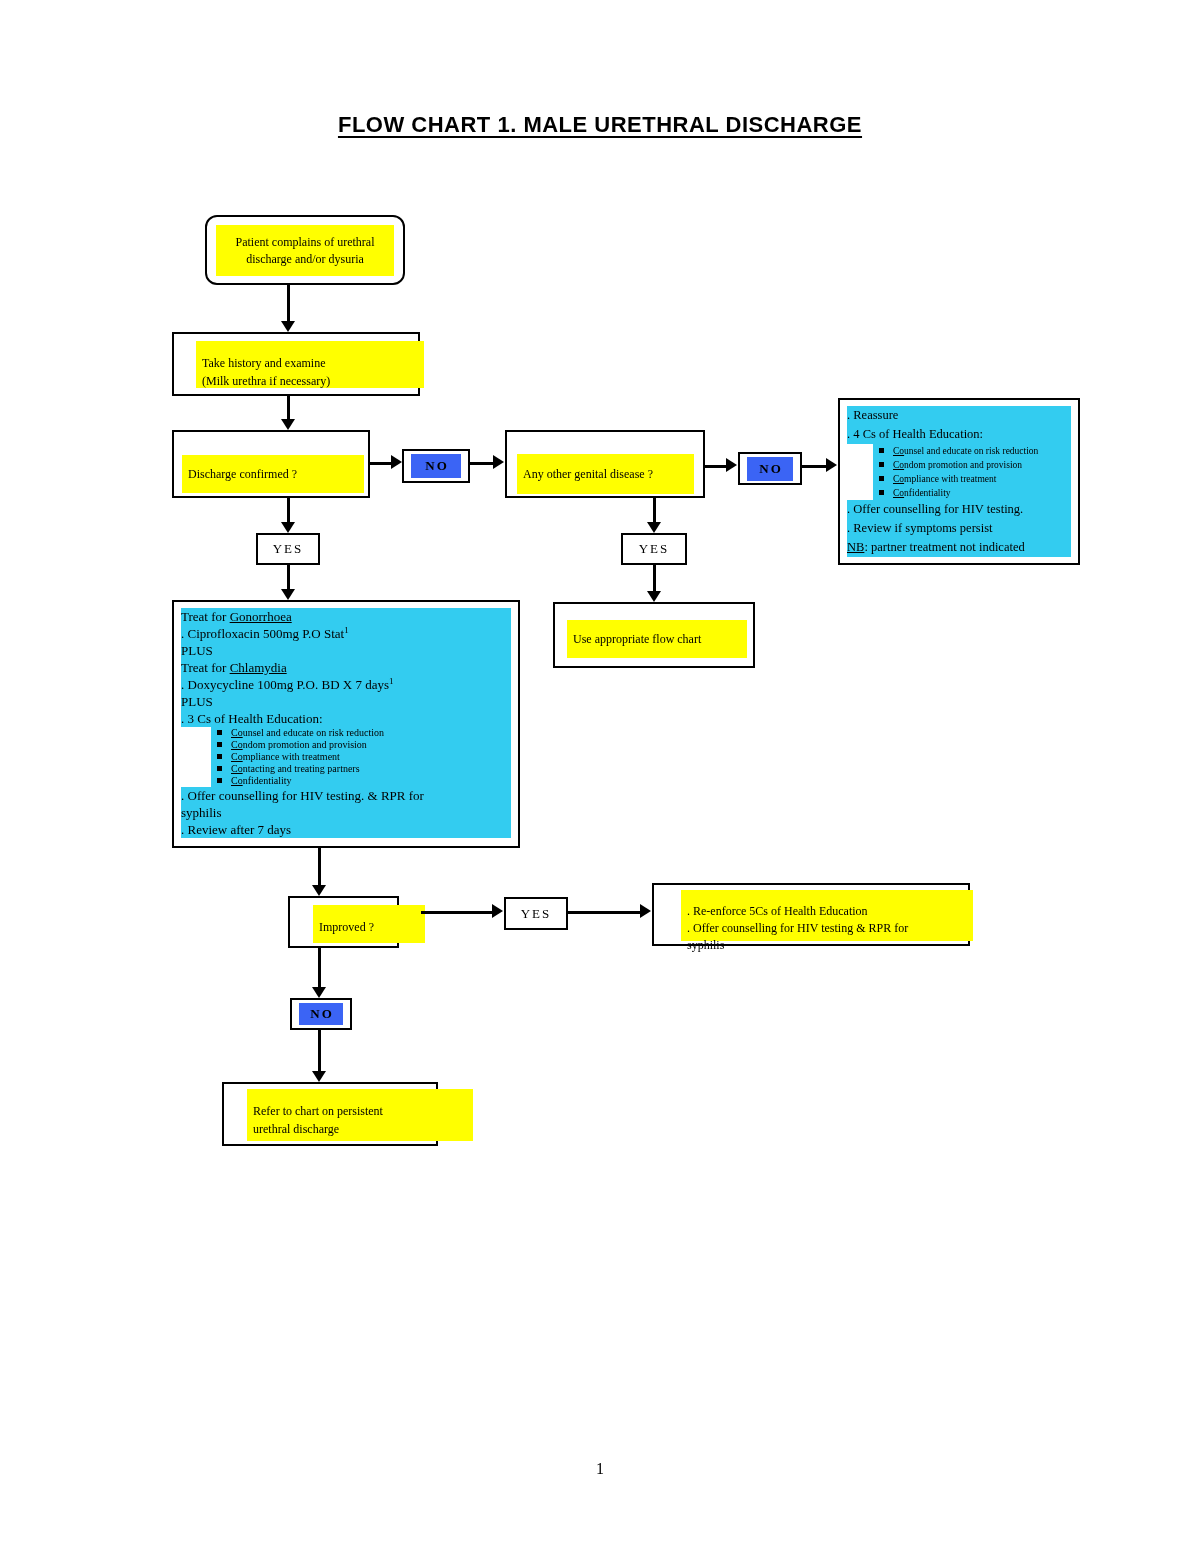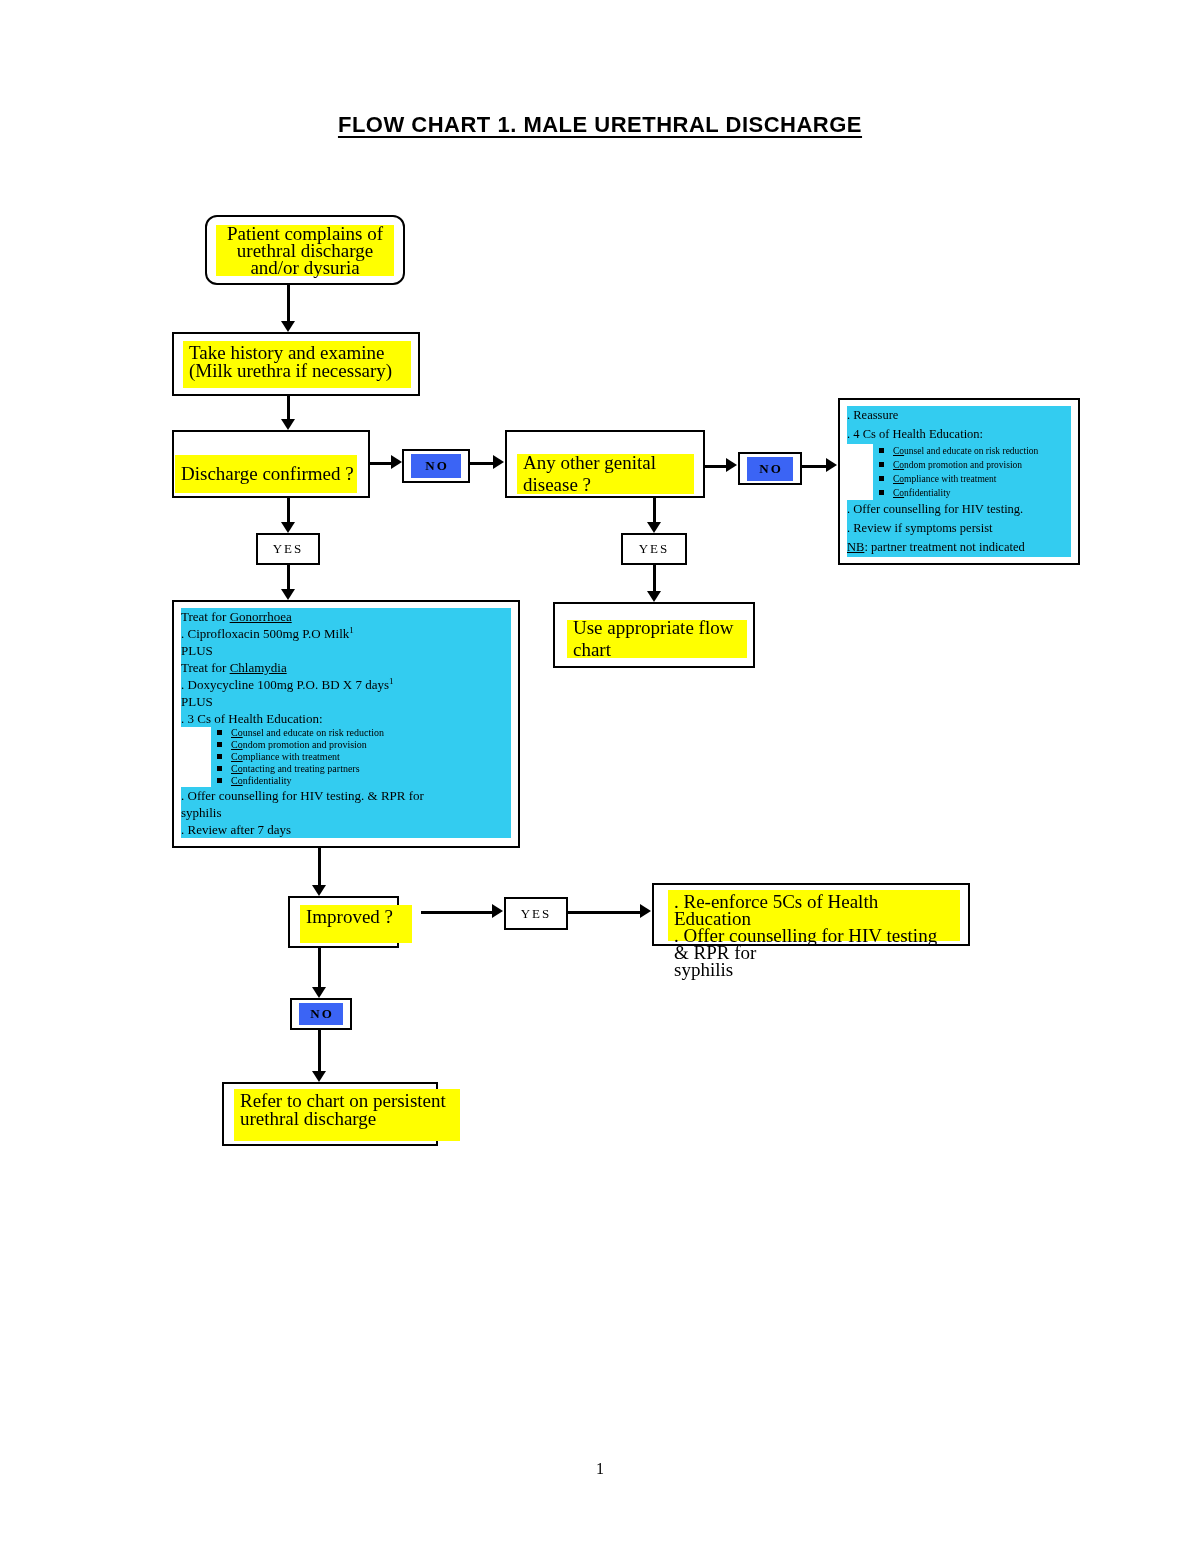--- a/index.html
+++ b/index.html
@@ -12,24 +12,24 @@
     position:relative;width:1200px;height:1553px;background:#ffffff;
     font-family:"Liberation Serif", serif;color:#000;overflow:hidden;
   }
   .title{
     position:absolute;top:112px;left:0;width:100%;text-align:center;
     font-family:"Liberation Sans", sans-serif;font-weight:bold;font-size:22px;
     letter-spacing:0.5px;text-decoration:underline;text-underline-offset:4px;
   }
   .box{position:absolute;border:2px solid #000;background:#fff;box-sizing:border-box;}
   .rounded{border-radius:12px;}
-  .chip{position:absolute;background:var(--yellow);box-sizing:border-box;font-size:19px;}
+  .chip{position:absolute;background:var(--yellow);box-sizing:border-box;font-size:12px;}
   .chip.center{display:flex;align-items:center;justify-content:center;text-align:center;line-height:17px;}
   .chip.vcenter{display:flex;align-items:center;padding-left:6px;}
-  .chip.topleft{padding:3px 6px;line-height:18px;}
+  .chip.topleft{padding:13px 6px;line-height:18px;margin-left:13px;}
   .bold{font-weight:normal;}
   .u{text-decoration:underline;margin-top:48px;}
   .labelbox{position:absolute;border:2px solid #000;background:#fff;box-sizing:border-box;
     display:flex;align-items:center;justify-content:center;font-size:13px;letter-spacing:2px;}
   .nochip{background:var(--blue);font-weight:bold;display:flex;align-items:center;justify-content:center;
     letter-spacing:2px;font-size:13px;padding-left:2px;}
   .cyanwrap{position:absolute;box-sizing:border-box;}
   .cline{background:var(--cyan);line-height:17px;}
   .brow{background:#fff;}
   .bcontent{display:block;background:var(--cyan);font-size:10px;line-height:12px;}
@@ -61,21 +61,21 @@
     <div class="chip topleft" style="left:9px;top:7px;width:228px;height:47px;">
       <div>Take history and examine</div>
       <div>(Milk urethra if necessary)</div>
     </div>
   </div>
 
   <div class="vline" style="left:287px;top:396px;height:23px;"></div>
   <div class="tri-down" style="left:281px;top:419px;"></div>
 
   <div class="box" style="left:172px;top:430px;width:198px;height:68px;">
-    <div class="chip vcenter" style="left:1px;top:23px;width:182px;height:38px;">Discharge confirmed ?</div>
+    <div class="chip vcenter" style="left:8px;top:23px;width:182px;height:38px;">Discharge confirmed ?</div>
   </div>
 
   <div class="hline" style="left:370px;top:462px;width:21px;"></div>
   <div class="tri-right" style="left:391px;top:455px;"></div>
 
   <div class="labelbox" style="left:402px;top:449px;width:68px;height:34px;">
     <div class="nochip" style="width:48px;height:24px;">NO</div>
   </div>
 
   <div class="hline" style="left:470px;top:462px;width:23px;"></div>
@@ -129,21 +129,21 @@
   <div class="tri-down" style="left:647px;top:522px;"></div>
 
   <div class="labelbox" style="left:621px;top:533px;width:66px;height:32px;">YES</div>
 
   <div class="vline" style="left:653px;top:565px;height:26px;"></div>
   <div class="tri-down" style="left:647px;top:591px;"></div>
 
   <div class="box" style="left:172px;top:600px;width:348px;height:248px;">
     <div class="cyanwrap" style="left:7px;top:6px;right:7px;bottom:6px;font-size:13px;">
       <div class="cline bold"><span>Treat for </span><span class="u">Gonorrhoea</span></div>
-      <div class="cline"><span>. Ciprofloxacin 500mg P.O Milk</span><sup>1</sup></div>
+      <div class="cline"><span>. Ciprofloxacin 500mg P.O Stat</span><sup>1</sup></div>
       <div class="cline">PLUS</div>
       <div class="cline bold"><span>Treat for </span><span class="u">Chlamydia</span></div>
       <div class="cline"><span>. Doxycycline 100mg P.O. BD X 7 days</span><sup>1</sup></div>
       <div class="cline">PLUS</div>
       <div class="cline">. 3 Cs of Health Education:</div>
       <div class="brow">
         <span class="bcontent" style="margin-left:30px;"><span class="sq"></span><span class="u">Co</span><span>unsel and educate on risk reduction</span></span>
       </div>
       <div class="brow">
         <span class="bcontent" style="margin-left:30px;"><span class="sq"></span><span class="u">Co</span><span>ndom promotion and provision</span></span>

